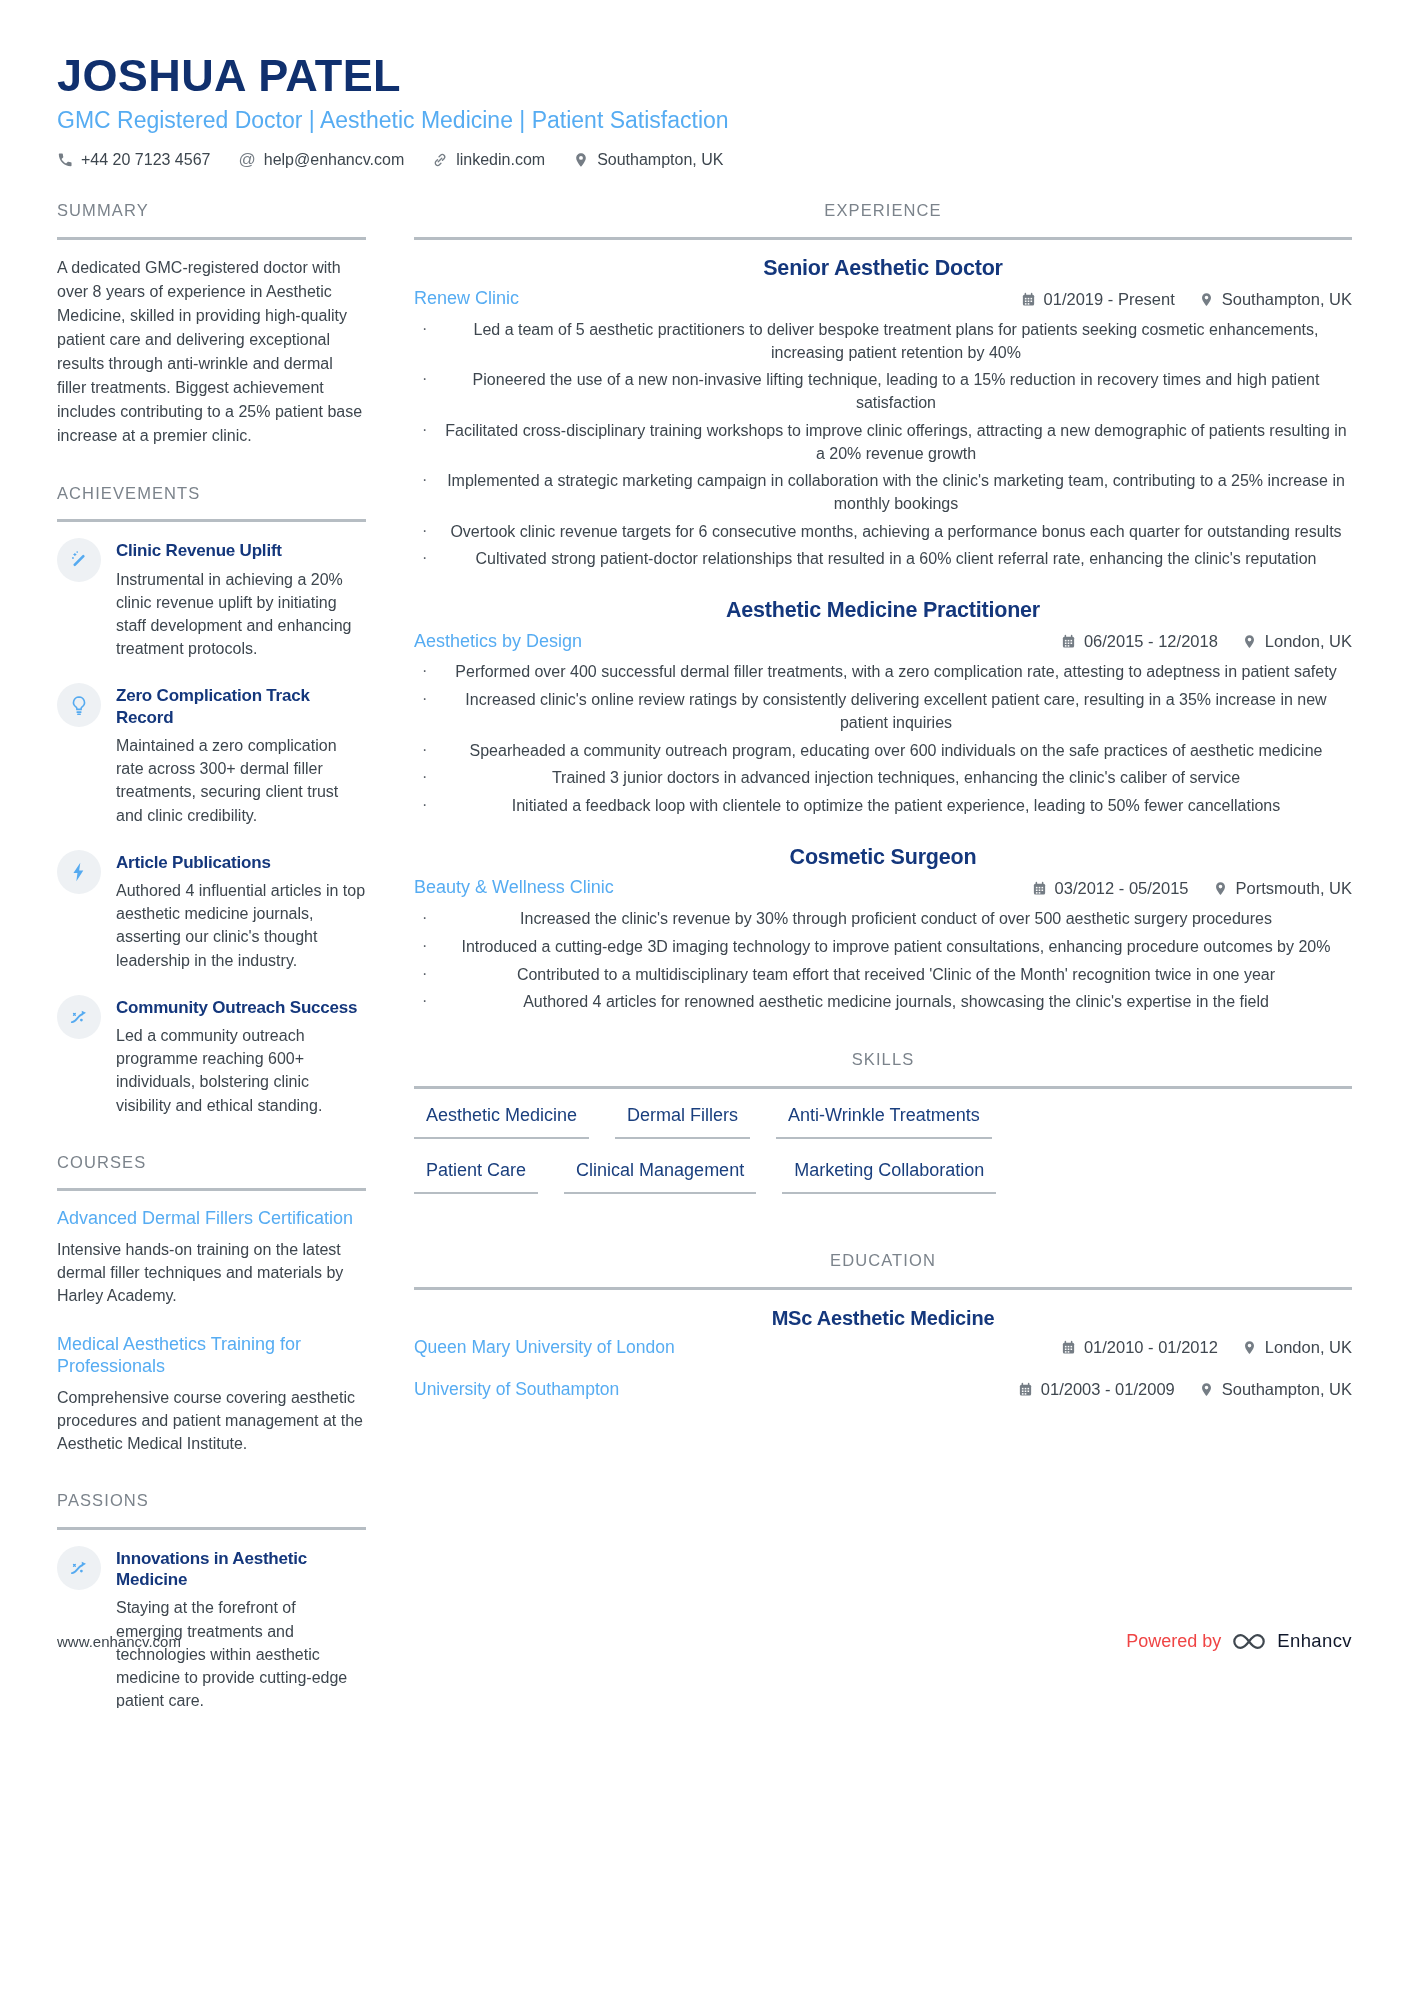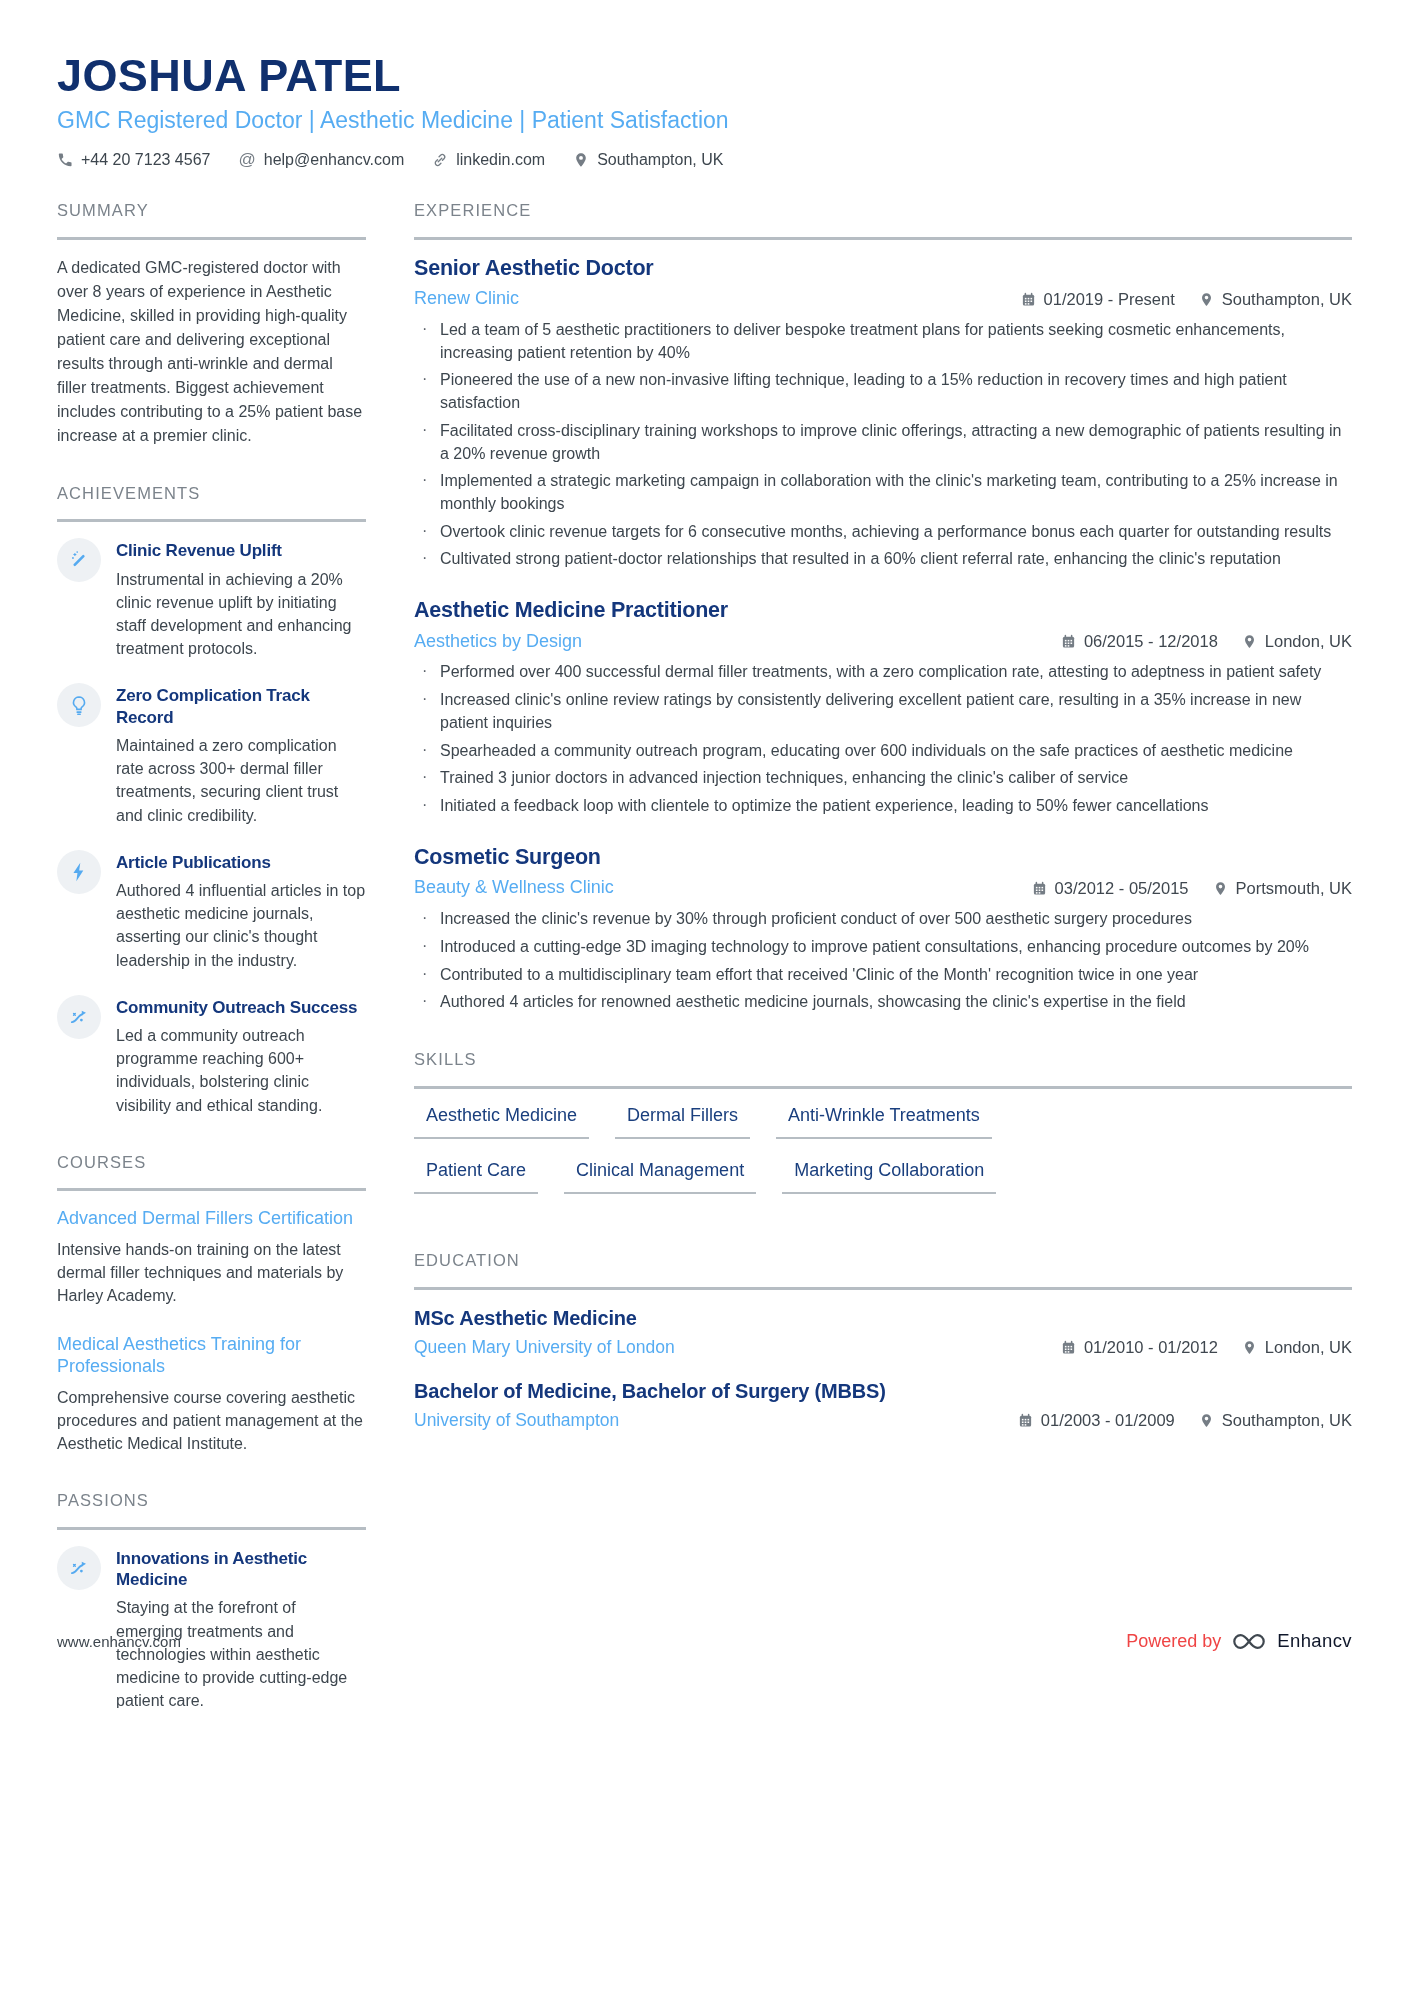--- a/index.html
+++ b/index.html
@@ -11,21 +11,21 @@
   
   .name{font-size:45px;font-weight:700;color:#10306e;letter-spacing:.4px;margin:0;line-height:1.05;}
   .subtitle{font-size:23px;color:#56acf2;margin-top:8px;line-height:1.2;}
   .contact-row{display:flex;gap:28px;margin-top:16px;font-size:16px;color:#3d464e;align-items:center;}
   .contact-item{display:flex;align-items:center;gap:8px;}
   .cicon{width:16px;height:16px;flex:none;display:block;}
   .at-glyph{font-size:17px;color:#757d85;line-height:1;}
   
   .columns{display:flex;gap:48px;margin-top:32px;}
   .col-left{width:309px;flex:none;}
-  .col-right{flex:1;min-width:0;}
+  .col-right{flex:1;min-width:0;text-align:center;}
   section{margin:0 0 36px 0;}
   h2.sec{
     font-size:16.5px;font-weight:400;color:#7b838b;letter-spacing:1.1px;
     margin:0 0 16px 0;padding-bottom:16px;border-bottom:3px solid #b6bdc3;line-height:1.2;
   }
   
   .sum-text{font-size:16px;line-height:1.5;margin:0;}
   .ach{display:flex;gap:15px;margin-bottom:23px;}
   .ach-circle{width:44px;height:44px;border-radius:50%;background:#eef1f4;flex:none;
     display:flex;align-items:center;justify-content:center;}
@@ -367,21 +367,20 @@
                 <svg class="micon" viewBox="0 0 24 24">
                     <path fill="#757d85" fill-rule="evenodd" d="M12 1.8c-4 0-7.2 3.2-7.2 7.2 0 5.3 7.2 13.2 7.2 13.2s7.2-7.9 7.2-13.2c0-4-3.2-7.2-7.2-7.2zm0 10a2.9 2.9 0 1 1 0-5.8 2.9 2.9 0 0 1 0 5.8z"></path>
                   </svg>
                 <span>London, UK</span>
               </span>
             </span>
           </div>
         </div>
 
         <div class="edu">
-          <h3 class="edu-title">Bachelor of Medicine, Bachelor of Surgery (MBBS)</h3>
           <div class="meta-row">
             <span class="school">University of Southampton</span>
             <span class="meta-right">
               <span class="meta-item">
                 <svg class="micon" viewBox="0 0 24 24">
                     <path d="M7 2.2v3M17 2.2v3" stroke="#757d85" stroke-width="2.4" stroke-linecap="round" fill="none"></path>
                     <rect x="3" y="4.4" width="18" height="17" rx="2.4" fill="#757d85"></rect>
                     <g fill="#fff">
                       <rect x="6.2" y="9.4" width="2.6" height="2.4"></rect>
                       <rect x="10.7" y="9.4" width="2.6" height="2.4"></rect>

